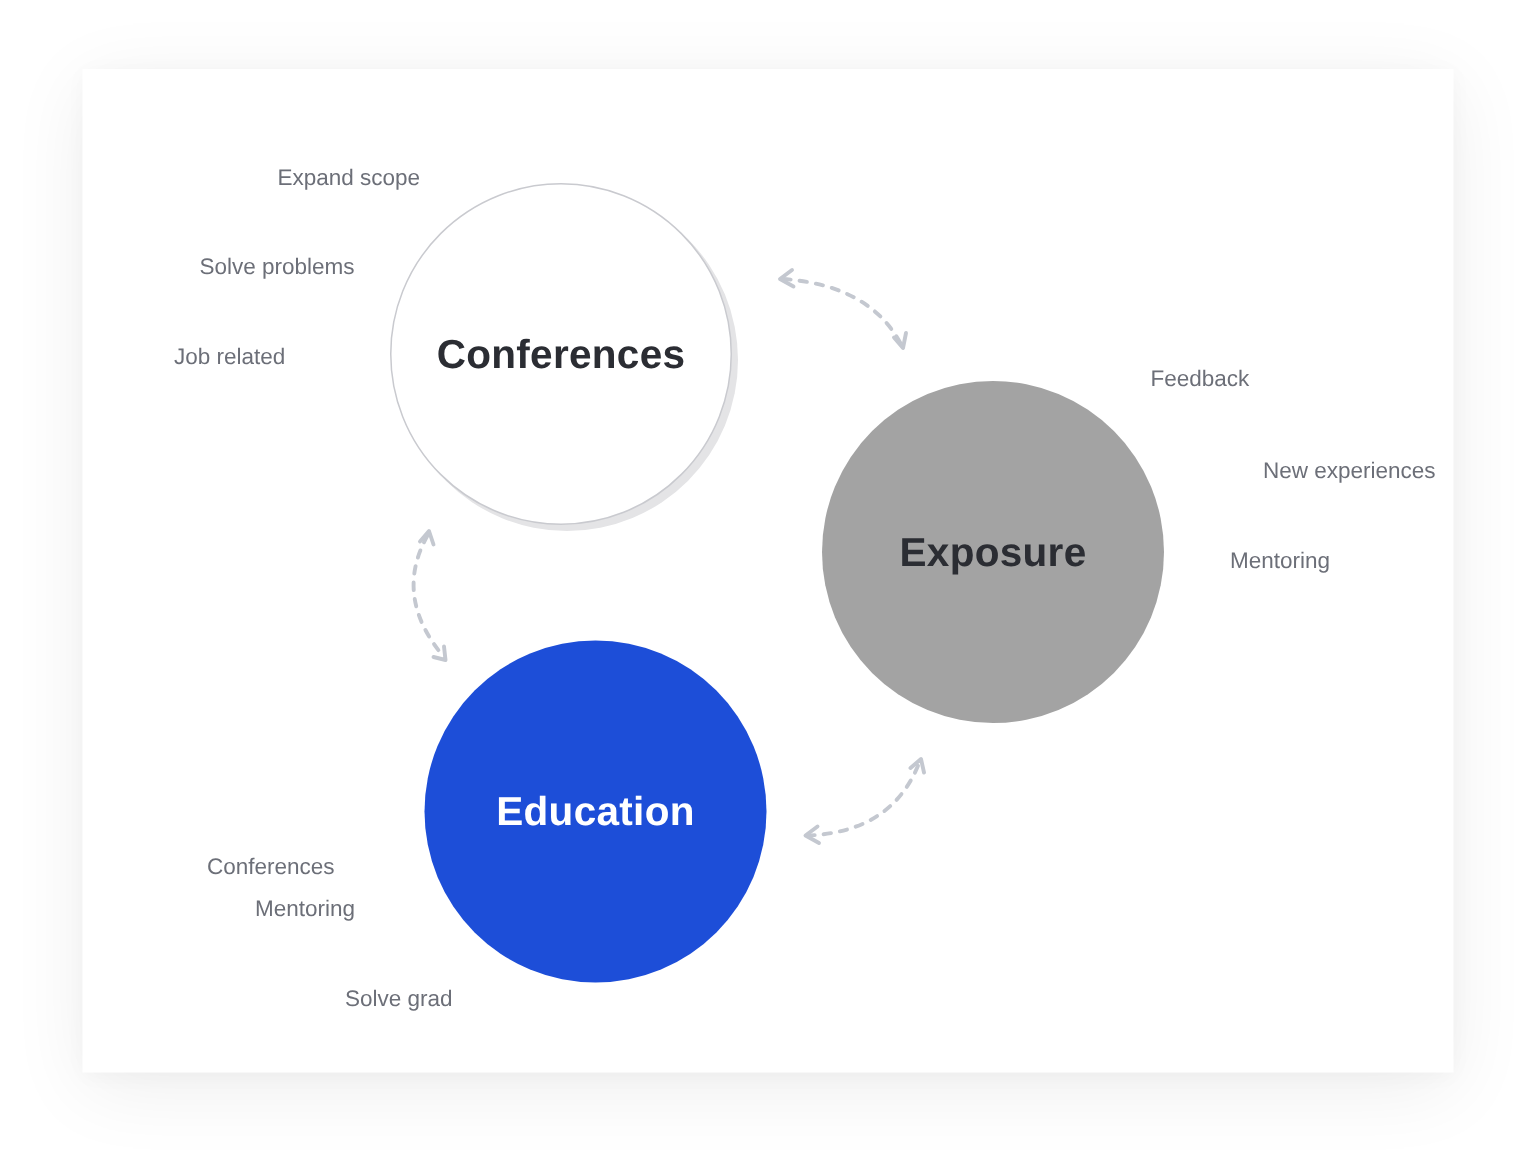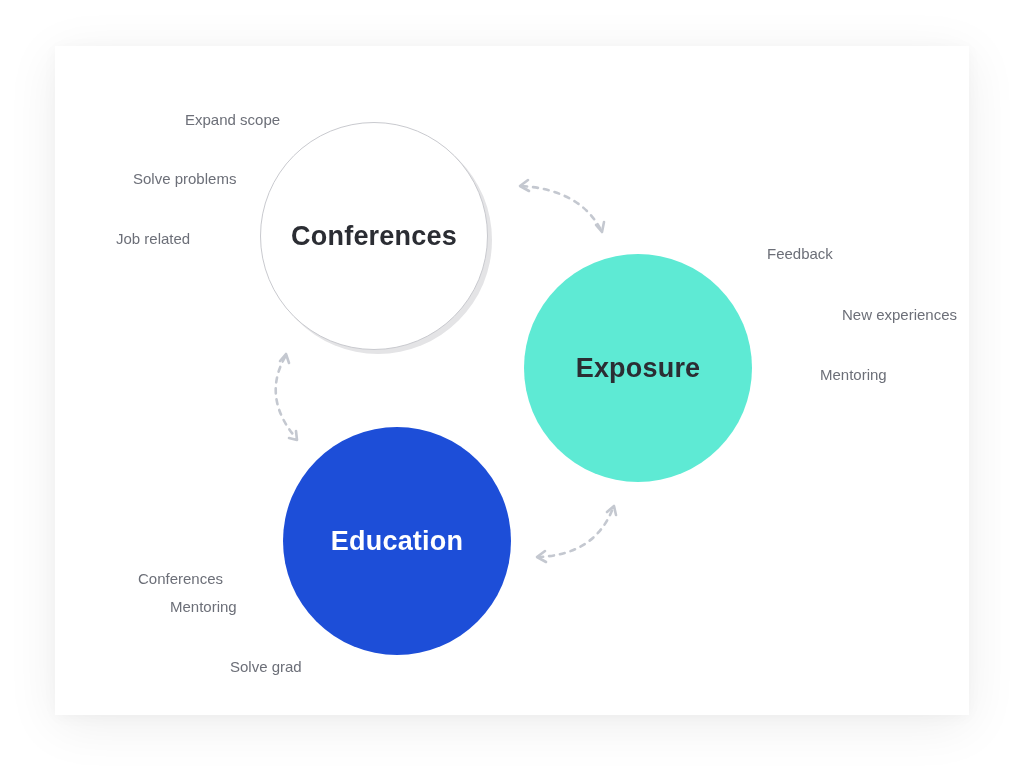--- a/index.html
+++ b/index.html
@@ -15,21 +15,21 @@
   .circle {
     position: absolute; width: 228px; height: 228px; border-radius: 50%;
     display: flex; align-items: center; justify-content: center; box-sizing: border-box;
   }
   .circle span { font-weight: bold; font-size: 27px; letter-spacing: 0.2px; }
   .c-experience {
     left: 260px; top: 122px; background: #ffffff; border: 1.5px solid #c9cacf;
     box-shadow: 4px 4px 0 0 #e4e4e6;
   }
   .c-experience span { color: #2b2d33; }
-  .c-exposure { left: 524px; top: 254px; background: #5eead4; justify-content: center; }
+  .c-exposure { left: 548px; top: 254px; background: #a3a3a3; justify-content: center; }
   .c-exposure span { color: #2b2d33; }
   .c-education { left: 283px; top: 427px; background: #1d4ed8; }
   .c-education span { color: #ffffff; }
   .label {
     position: absolute; font-size: 15px; color: #6c6f78; white-space: nowrap;
     transform: translateY(-50%);
   }
   svg.arrows { position: absolute; left: 0; top: 0; }
 </style>
 </head>

